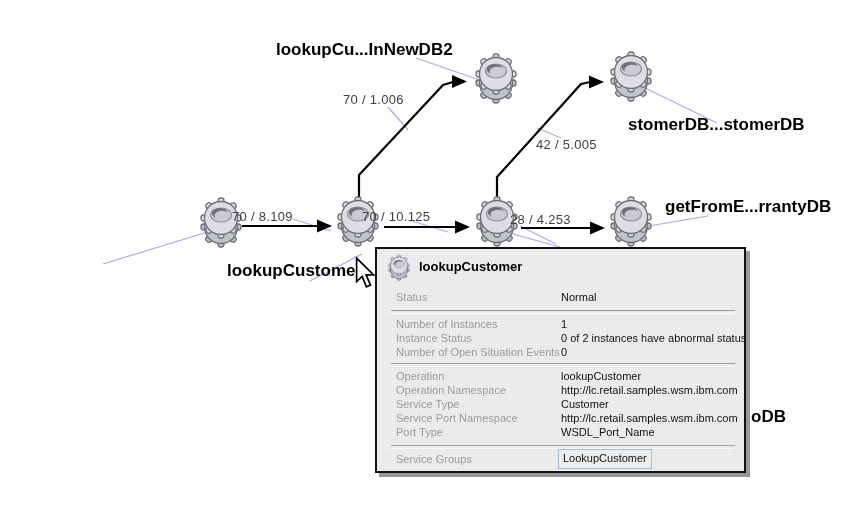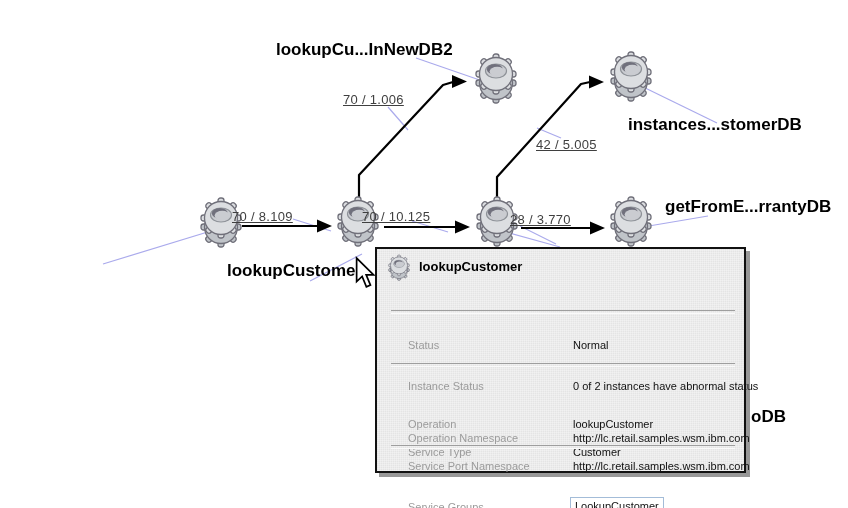--- a/index.html
+++ b/index.html
@@ -7,36 +7,36 @@
     position:relative;width:848px;height:508px;overflow:hidden;
     font-family:"Liberation Sans",sans-serif;background:#ffffff;border-radius:13px;
   }
   #wires{position:absolute;left:0;top:0;width:848px;height:508px;pointer-events:none;}
   .gear{position:absolute;width:48px;height:58px;}
   .node-label{
     position:absolute;font-weight:bold;font-size:17px;color:#000;
     white-space:nowrap;letter-spacing:0px;
   }
   .edge-label{
-    position:absolute;font-size:13px;color:#3f3f3f;white-space:nowrap;letter-spacing:.3px;text-decoration:underline;
+    position:absolute;font-size:13px;color:#3f3f3f;white-space:nowrap;letter-spacing:.3px;
   }
   
   .panel{
     position:absolute;left:375px;top:247px;width:371px;height:226px;
     box-sizing:border-box;border:2px solid #111;
     background-color:#ececec;
     background-image:
       repeating-linear-gradient(0deg, rgba(255,255,255,.30) 0 1px, rgba(0,0,0,0) 1px 2px),
       repeating-linear-gradient(90deg, rgba(0,0,0,.035) 0 1px, rgba(0,0,0,0) 1px 2px);
     box-shadow:4px 4px 0 0 #989898;
     font-size:11px;
   }
   .panel .hdr-icon{position:absolute;left:8px;top:5px;width:28px;height:30px;}
   .panel .hdr-title{position:absolute;left:42px;top:10px;font-size:13px;font-weight:bold;color:#000;white-space:nowrap;}
-  .tt-row{position:absolute;left:16px;width:100%;height:14px;line-height:14px;white-space:nowrap;margin-top:48px;}
+  .tt-row{position:absolute;left:4px;width:100%;height:14px;line-height:14px;white-space:nowrap;}
   .tt-label{position:absolute;left:15px;color:#9b9b9b;}
   .tt-value{position:absolute;left:180px;color:#111;}
   .tt-sep{position:absolute;left:14px;width:344px;height:2px;border-top:1px solid #9e9e9e;border-bottom:1px solid #fafafa;}
   .sg-box{
     position:absolute;left:177px;top:-3px;height:18px;line-height:17px;
     padding:0 4px;border:1px solid #a3bcd8;color:#111;background:rgba(255,255,255,.15);
   }
   .cursor{position:absolute;left:350px;top:256px;width:26px;height:34px;pointer-events:none;}
 </style>
 </head>
@@ -120,69 +120,81 @@
       <use href="#gear"></use>
     </svg>
   <svg class="gear" style="left:473px;top:195px">
       <use href="#gear"></use>
     </svg>
   <svg class="gear" style="left:607px;top:195px">
       <use href="#gear"></use>
     </svg>
 
   <div class="node-label" style="left:276px;top:40px">lookupCu...InNewDB2</div>
-  <div class="node-label" style="left:628px;top:115px">instances...stomerDB</div>
+  <div class="node-label" style="left:628px;top:115px">stomerDB...stomerDB</div>
   <div class="node-label" style="left:665px;top:197px">getFromE...rrantyDB</div>
   <div class="node-label" style="left:227px;top:261px">lookupCustomer</div>
   <div class="node-label" style="left:751px;top:407px">oDB</div>
 
   <div class="edge-label" style="left:232px;top:209px">70 / 8.109</div>
   <div class="edge-label" style="left:362px;top:209px">70 / 10.125</div>
-  <div class="edge-label" style="left:510px;top:212px">28 / 3.770</div>
+  <div class="edge-label" style="left:510px;top:212px">28 / 4.253</div>
   <div class="edge-label" style="left:343px;top:92px">70 / 1.006</div>
   <div class="edge-label" style="left:536px;top:137px">42 / 5.005</div>
 
   <svg class="cursor" viewBox="0 0 24 32">
     <path d="M6,2 L6,24 L11.2,19.2 L15.2,29 L19,27.4 L15,17.8 L22,17.8 Z" fill="#fff" stroke="#000" stroke-width="1.6"></path>
   </svg>
 
   <div class="panel">
     <svg class="hdr-icon" viewBox="0 0 48 58">
         <use href="#gear"></use>
       </svg>
     <div class="hdr-title">lookupCustomer</div>
 
     <div class="tt-row" style="top:41px">
       <span class="tt-label">Status</span>
       <span class="tt-value">Normal</span>
     </div>
     <div class="tt-sep" style="top:61px"></div>
 
+    <div class="tt-row" style="top:68px">
+      <span class="tt-label">Number of Instances</span>
+      <span class="tt-value">1</span>
+    </div>
     <div class="tt-row" style="top:82px">
       <span class="tt-label">Instance Status</span>
       <span class="tt-value">0 of 2 instances have abnormal status</span>
     </div>
+    <div class="tt-row" style="top:96px">
+      <span class="tt-label">Number of Open Situation Events</span>
+      <span class="tt-value">0</span>
+    </div>
     <div class="tt-sep" style="top:114px"></div>
 
     <div class="tt-row" style="top:120px">
       <span class="tt-label">Operation</span>
       <span class="tt-value">lookupCustomer</span>
     </div>
     <div class="tt-row" style="top:134px">
       <span class="tt-label">Operation Namespace</span>
       <span class="tt-value">http://lc.retail.samples.wsm.ibm.com</span>
     </div>
     <div class="tt-row" style="top:148px">
       <span class="tt-label">Service Type</span>
       <span class="tt-value">Customer</span>
     </div>
     <div class="tt-row" style="top:162px">
       <span class="tt-label">Service Port Namespace</span>
       <span class="tt-value">http://lc.retail.samples.wsm.ibm.com</span>
     </div>
+    <div class="tt-row" style="top:176px">
+      <span class="tt-label">Port Type</span>
+      <span class="tt-value">WSDL_Port_Name</span>
+    </div>
     <div class="tt-sep" style="top:196px"></div>
 
     <div class="tt-row" style="top:203px">
       <span class="tt-label">Service Groups</span>
       <span class="sg-box">LookupCustomer</span>
     </div>
   </div>
 
 </div>
 

